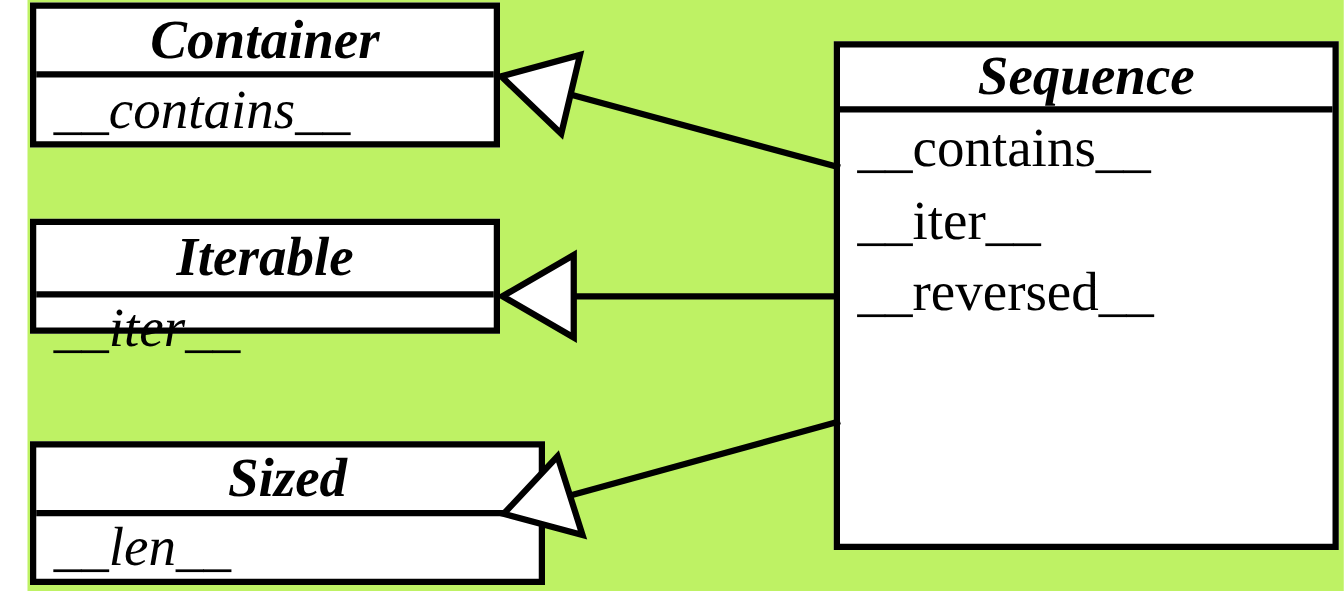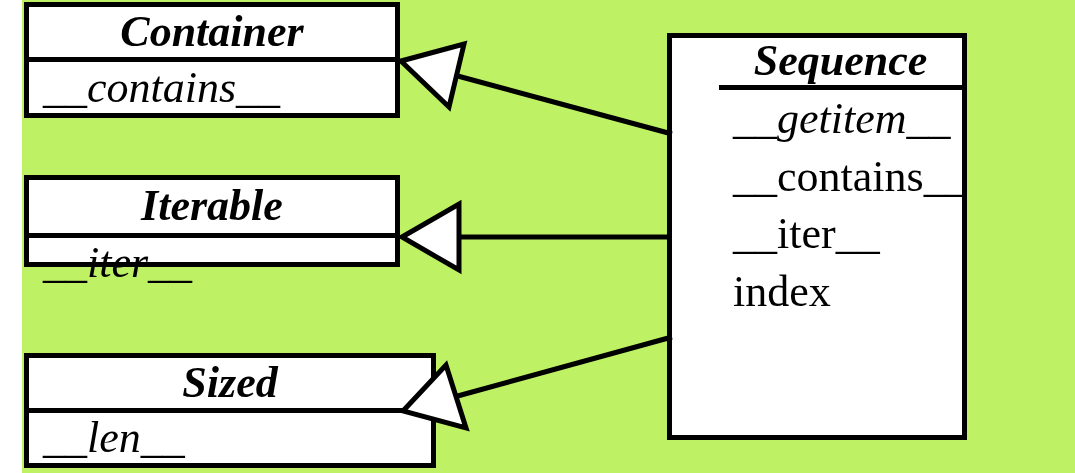--- a/index.html
+++ b/index.html
@@ -53,21 +53,21 @@
   .box-iterable { left: 2px; top: 175px; width: 376px; height: 92px; }
   .box-iterable .class-title { height: 53px; line-height: 52px; }
   .box-iterable .method { line-height: 50px; }
 
   
   .box-sized { left: 2px; top: 353px; width: 412px; height: 115px; }
   .box-sized .class-title { height: 50px; line-height: 49px; }
   .box-sized .method { line-height: 50px; border-radius: 19px; }
 
   
-  .box-sequence { left: 645px; top: 33px; width: 300px; height: 407px; padding-left: 47px; }
+  .box-sequence { left: 645px; top: 33px; width: 404px; height: 407px; }
   .box-sequence .class-title { height: 47px; line-height: 46px; }
   .box-sequence .method { line-height: 57.5px; }
 </style>
 </head>
 <body>
 
 <div class="canvas">
 
   <svg class="arrow-layer" viewBox="0 0 1075 473" xmlns="http://www.w3.org/2000/svg">
     <g>
@@ -101,20 +101,19 @@
   <div class="class-box box-sized">
     <div class="class-title">Sized</div>
     <div class="methods">
       <div class="method abstract">__len__</div>
     </div>
   </div>
 
   <div class="class-box box-sequence">
     <div class="class-title">Sequence</div>
     <div class="methods">
-      <div class="method abstract">__getitem__</div>
       <div class="method">__contains__</div>
       <div class="method">__iter__</div>
-      <div class="method">index</div>
+      <div class="method">__reversed__</div>
     </div>
   </div>
 
 </div>
 
 </body></html>

